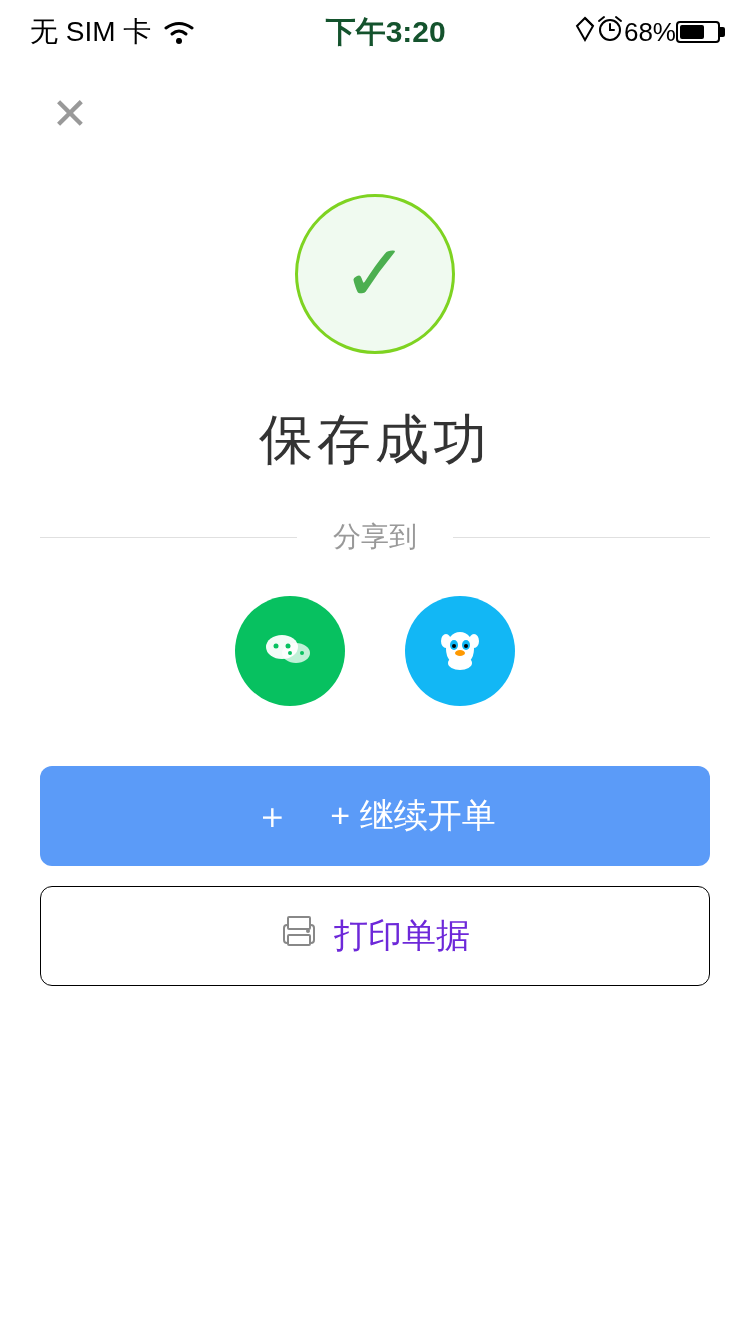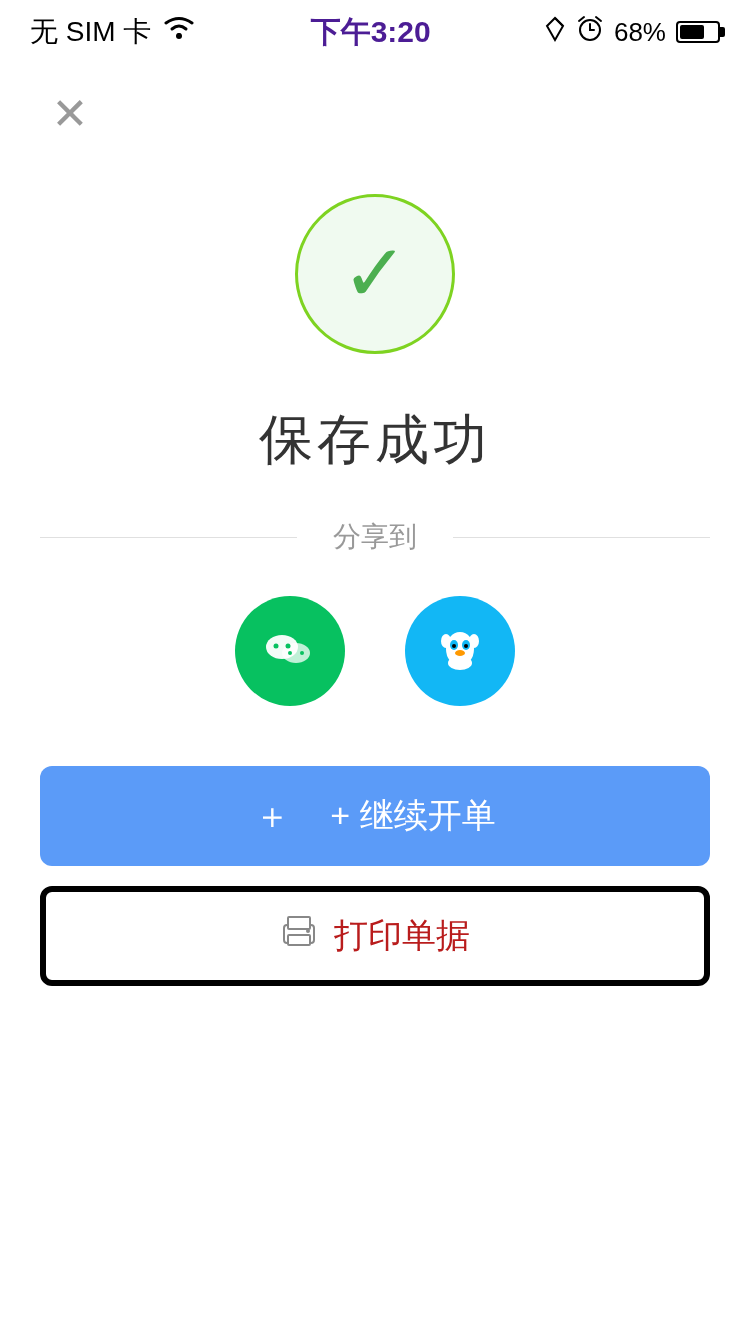--- a/index.html
+++ b/index.html
@@ -19,35 +19,34 @@
       width: 100%;
       height: 64px;
       display: flex;
       align-items: center;
       justify-content: space-between;
       padding: 0 30px;
       background: #fff;
     }
     .status-left {
       display: flex;
-      align-items: flex-start;
+      align-items: flex-end;
       gap: 10px;
       font-size: 28px;
       color: #000;
       font-weight: 500;
     }
     .status-center {
       font-size: 30px;
       font-weight: 600;
-      color: #4c1d95;
+      color: #14532d;
     }
     .status-right {
       display: flex;
       align-items: center;
-      gap: 10px;
       font-size: 26px;
       color: #000;
     }
     .battery-body {
       width: 44px;
       height: 22px;
       border: 2px solid #000;
       border-radius: 4px;
       position: relative;
       display: flex;
@@ -195,22 +194,22 @@
       justify-content: center;
       gap: 16px;
       font-family: -apple-system, 'PingFang SC', sans-serif;
     }
     .btn-primary {
       background: #5B9BF8;
       color: #fff;
     }
     .btn-secondary {
       background: #fff;
-      color: #b91c1c;
-      border: 6px solid #000000;
+      color: #6d28d9;
+      border: 1px solid #000000;
     }
   </style>
 </head>
 <body>
 
 <div class="status-bar">
   <div class="status-left">
     <span>无 SIM 卡</span>
     <span>
       <svg width="36" height="26" viewBox="0 0 36 26" fill="none">

